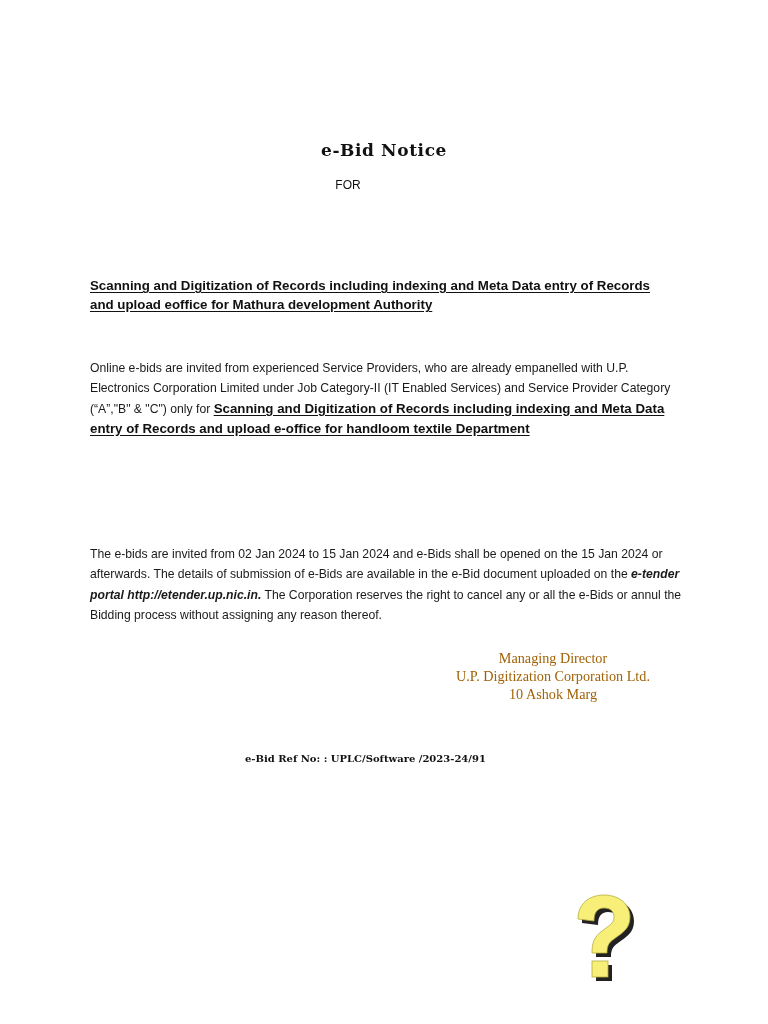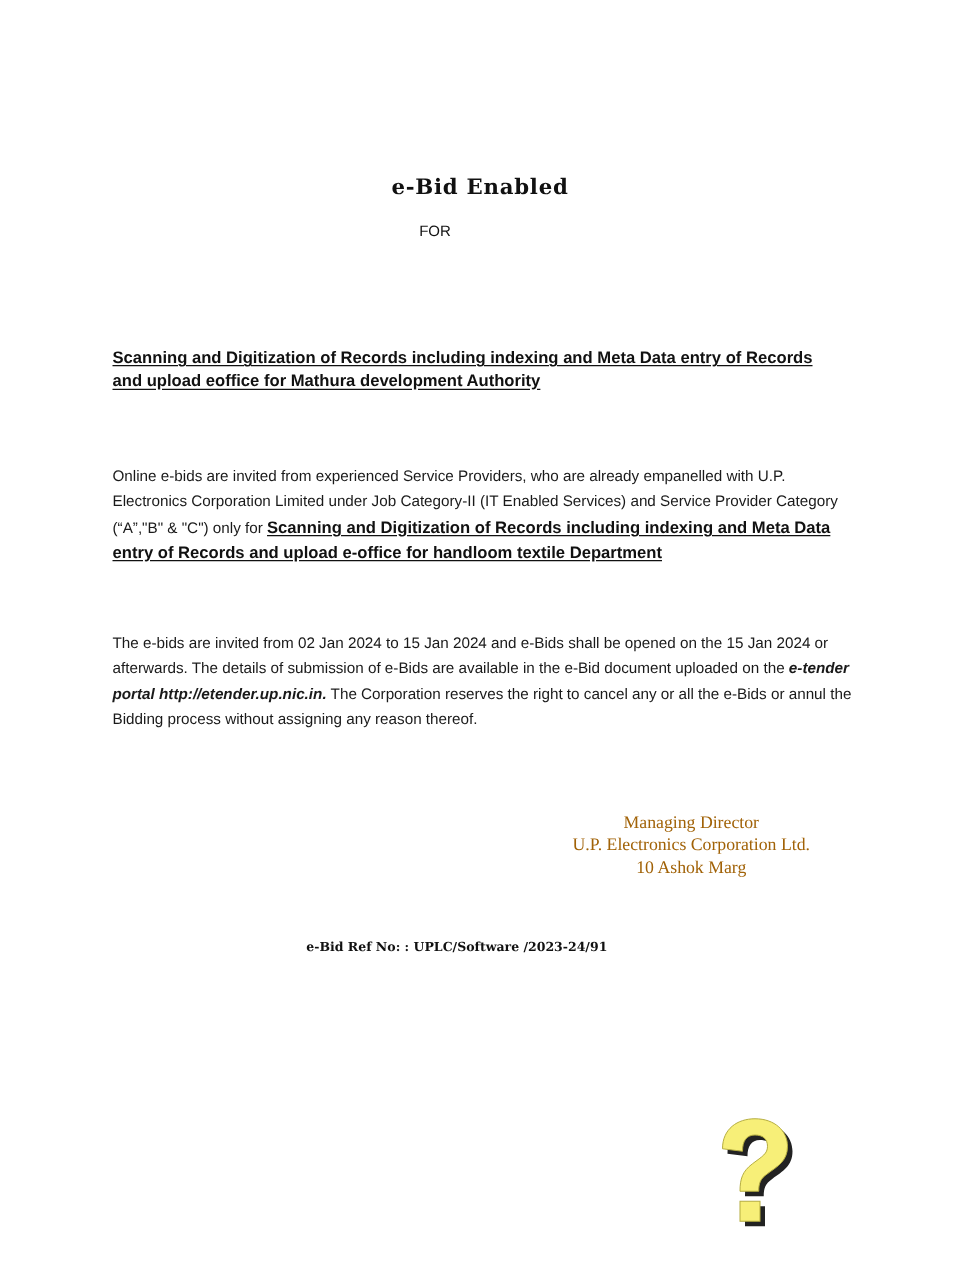--- a/index.html
+++ b/index.html
@@ -39,22 +39,22 @@
       text-decoration: underline;
       text-underline-offset: 2px;
     }
     .para {
       left: 90px; width: 600px;
       font-family: "Liberation Sans", sans-serif;
       font-size: 12.2px;
       line-height: 20.3px;
       color: #1a1a1a;
     }
-    .para1 { top: 358px; margin-top: 13px; }
-    .para2 { top: 504px; }
+    .para1 { top: 358px; }
+    .para2 { top: 544px; }
     .bold-ul {
       font-weight: bold;
       font-size: 13.3px;
       text-decoration: underline;
       text-underline-offset: 2px;
       color: #111;
     }
     .bold-it {
       font-weight: bold;
       font-style: italic;
@@ -76,36 +76,36 @@
       white-space: nowrap;
     }
     .qmark {
       left: 570px; top: 893px;
       width: 70px; height: 100px;
     }
   </style>
 </head>
 <body>
 
-<div class="abs notice-title">e-Bid Enabled</div>
+<div class="abs notice-title">e-Bid Notice</div>
 <div class="abs notice-for">FOR</div>
 
 <div class="abs subject">Scanning and  Digitization of  Records including indexing and Meta Data entry of Records and  upload eoffice for Mathura development Authority</div>
 
 <div class="abs para para1">
   <span>Online e-bids are invited from experienced Service Providers, who are already empanelled with U.P. Electronics Corporation Limited under Job Category-II (IT Enabled Services) and Service Provider Category (“A”,"B" &amp; "C") only for </span><span class="bold-ul">Scanning and  Digitization of  Records including indexing and Meta Data entry of Records and  upload e-office for handloom textile Department</span>
 </div>
 
 <div class="abs para para2">
   <span>The e-bids are invited from 02 Jan 2024 to 15 Jan 2024 and e-Bids shall be opened on the 15 Jan 2024 or afterwards. The details of submission of e-Bids are available in the e-Bid document uploaded on the </span><span class="bold-it">e-tender portal http://etender.up.nic.in.</span><span> The Corporation reserves the right to cancel any or all the e-Bids or annul the Bidding process without assigning any reason thereof.</span>
 </div>
 
 <div class="abs signature">
   <div>Managing Director</div>
-  <div>U.P. Electronics Corporation Ltd.</div>
+  <div>U.P. Digitization Corporation Ltd.</div>
   <div>10 Ashok Marg</div>
 </div>
 
 <div class="abs ref">e-Bid Ref No: :  UPLC/Software /2023-24/91</div>
 
 <div class="abs qmark">
   <svg width="70" height="100" viewBox="0 0 70 100">
     <g transform="translate(4,4)">
       <path d="M8 26 C8 10 20 2 34 2 C50 2 60 12 60 24 C60 36 52 40 44 46 C38 50 37 54 37 60 L22 60 C22 50 24 44 32 38 C40 32 44 30 44 24 C44 18 40 15 34 15 C27 15 24 20 24 28 Z" fill="#222222"></path>
       <rect x="22" y="68" width="16" height="16" fill="#222222"></rect>

